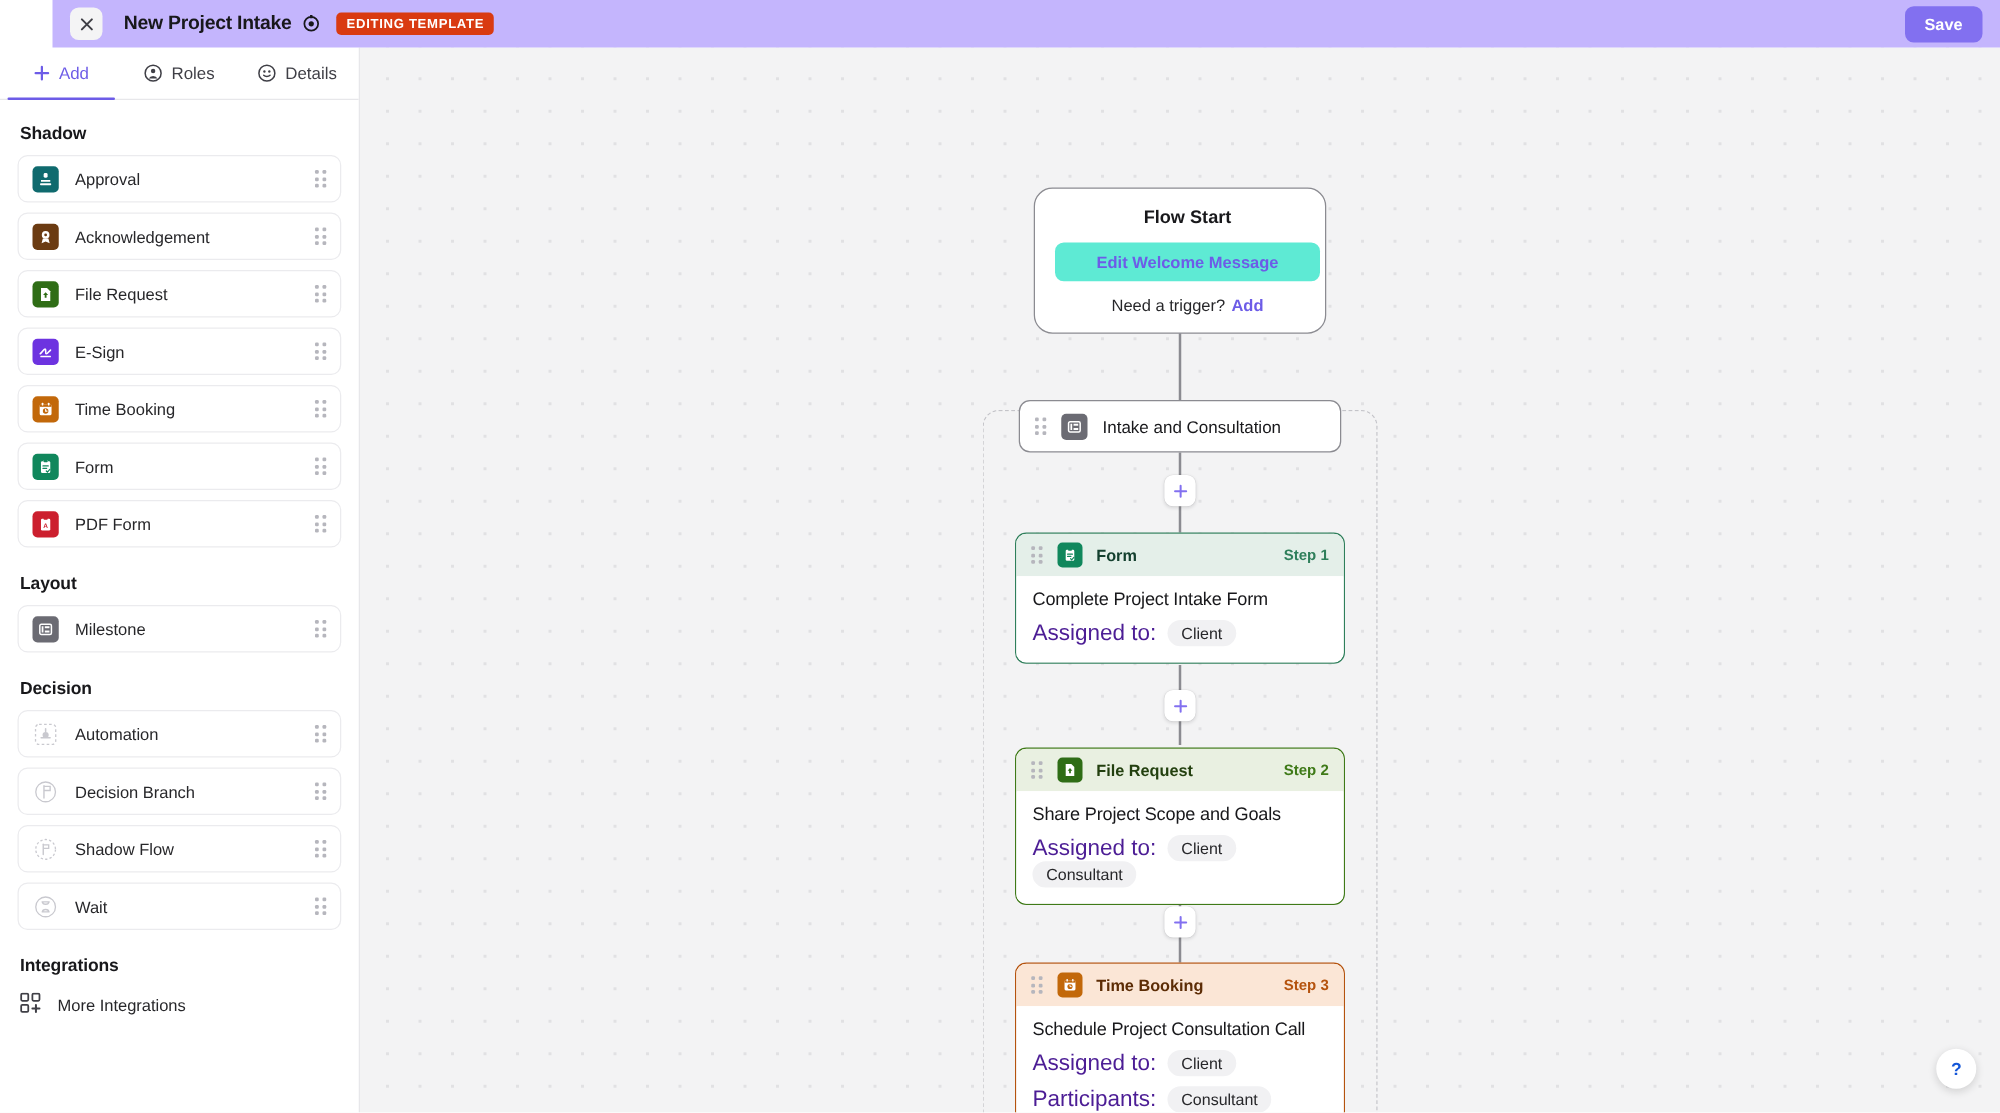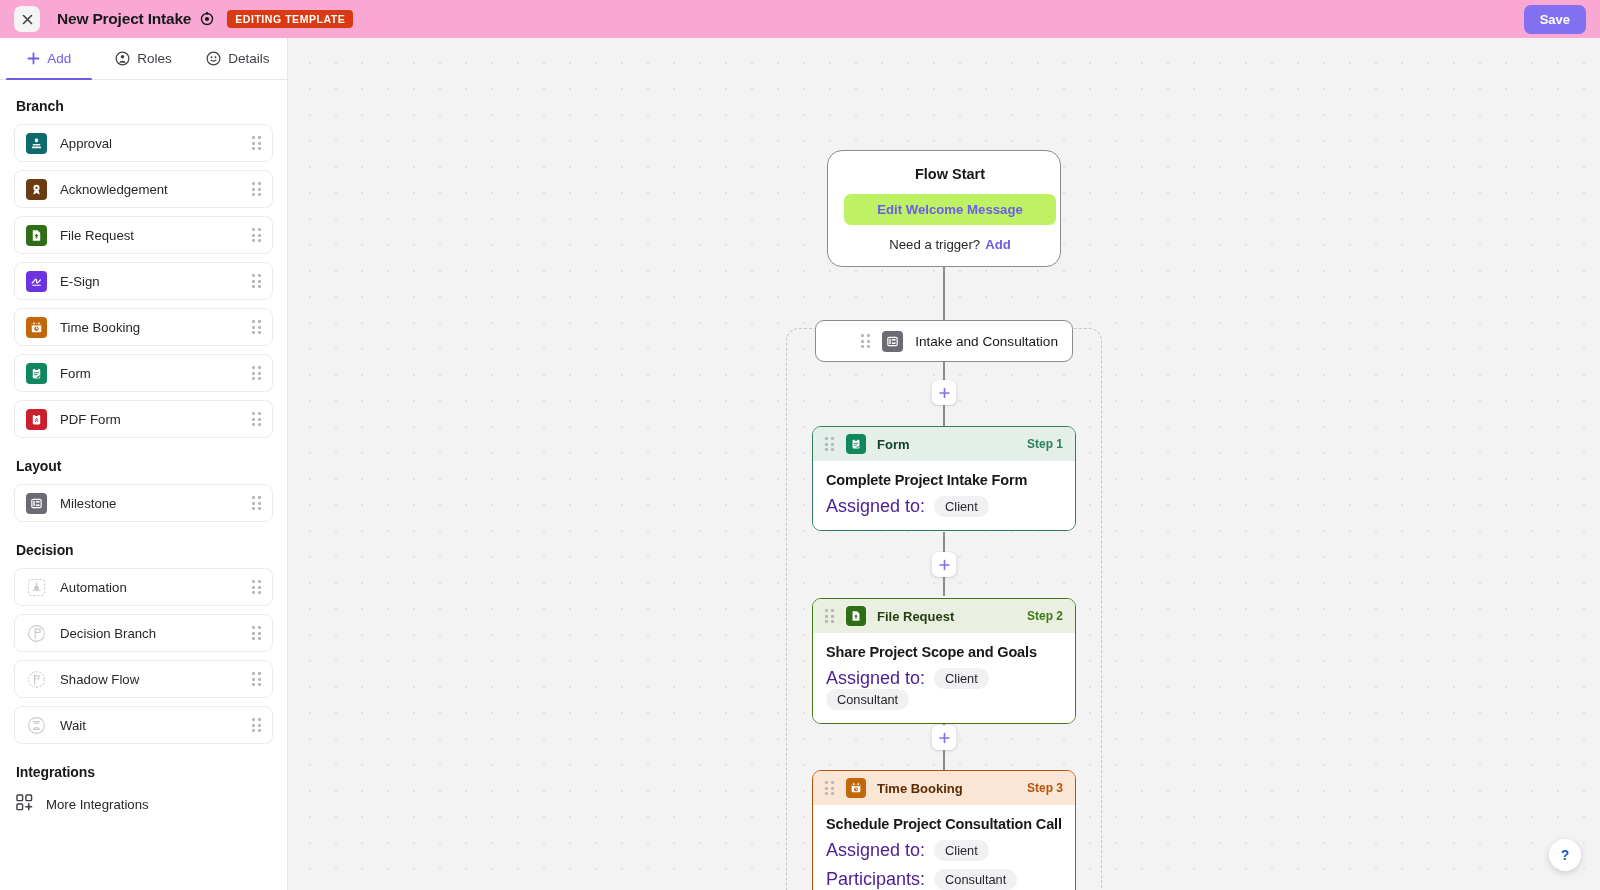--- a/index.html
+++ b/index.html
@@ -6,23 +6,23 @@
   html, body {
     width: 1600px; height: 890px;
     font-family: "Liberation Sans", sans-serif;
     background: #ffffff; overflow: hidden;
     -webkit-font-smoothing: antialiased;
   }
   .app { width: 1600px; height: 890px; display: flex; flex-direction: column; position: relative; }
 
   
   .topbar {
-    height: 38px; min-height: 38px; background: #f9a8d4;
+    height: 38px; min-height: 38px; background: #c4b5fd;
     display: flex; align-items: center; padding: 0 14px;
-    position: relative; z-index: 30;
+    position: relative; z-index: 30; margin-left: 42px;
   }
   .close-btn {
     width: 26px; height: 26px; border-radius: 7px; background: #f4f4f5;
     display: flex; align-items: center; justify-content: center;
     color: #3f3f46; font-size: 13px; cursor: pointer; border: none;
   }
   .doc-title {
     margin-left: 17px; font-size: 15.5px; font-weight: 700; color: #18181b;
     letter-spacing: -.2px;
   }
@@ -138,21 +138,21 @@
     position: absolute; left: 50%; transform: translateX(-50%);
     background: #fff; z-index: 4;
   }
   
   .flowstart {
     width: 234px; border: 1.5px solid #8b8b91; border-radius: 15px;
     padding: 15px 4px 14px 16px; text-align: center;
   }
   .flowstart h3 { font-size: 14.5px; font-weight: 700; color: #18181b; margin-bottom: 12px; }
   .welcome-btn {
-    display: block; width: 100%; background: #bef264; border: none;
+    display: block; width: 100%; background: #5eead4; border: none;
     border-radius: 7px; color: #6d5ce7; font-size: 13.2px; font-weight: 600;
     padding: 8px 0; cursor: pointer; font-family: inherit;
   }
   .trigger-row { margin-top: 12px; font-size: 13.2px; color: #27272a; }
   .trigger-row a { color: #6d5ce7; font-weight: 600; text-decoration: none; cursor: pointer; margin-left: 5px; }
 
   
   .dashgroup {
     position: absolute; left: 50%; transform: translateX(-50%);
     border: 1.5px dashed #c4c4c9; border-radius: 13px; z-index: 0;
@@ -170,21 +170,21 @@
     width: 264px; border-radius: 9px; overflow: hidden; border: 1.5px solid;
   }
   .card-head {
     height: 34px; display: flex; align-items: center; padding: 0 12px 0 12px;
   }
   .card-head .ico { width: 20px; height: 20px; border-radius: 4px; flex: 0 0 20px;
      display:flex; align-items:center; justify-content:center; margin-left: 11px; }
   .card-head .ttl { margin-left: 11px; font-size: 13px; font-weight: 700; }
   .card-head .step { margin-left: auto; font-size: 12px; font-weight: 600; text-align: right; }
   .card-body { background: #fff; padding: 11px 13px 13px 13px; }
-  .card-body h4 { font-size: 14.5px; font-weight: 700; color: #18181b; letter-spacing: -.15px; }
+  .card-body h4 { font-size: 14.5px; font-weight: 400; color: #18181b; letter-spacing: -.15px; }
   .meta { display: flex; align-items: center; margin-top: 8px; flex-wrap: wrap; }
   .meta-lbl { font-size: 18px; color: #4c1d95; margin-right: 9px; }
   .chip {
     background: #f1f1f3; border-radius: 11px; font-size: 12.8px; color: #27272a;
     padding: 3px 11px; margin-right: 8px;
   }
 
   
   .help-fab {
     position: absolute; right: 19px; bottom: 19px; width: 32px; height: 32px;
@@ -249,21 +249,21 @@
               <circle cx="10.1" cy="6.6" r="1" fill="#3f3f46"></circle>
               <path d="M5.3 9.8 a3.4 2.6 0 0 0 5.4 0" fill="none" stroke="#3f3f46" stroke-width="1.3" stroke-linecap="round"></path>
             </svg>
           </span>
           <span>Details</span>
         </button>
       </div>
 
       <div class="panel">
 
-        <div class="sec-title">Branch</div>
+        <div class="sec-title">Shadow</div>
 
         <div class="item">
           <span class="item-ico" style="background:#0f6a6e">
             <svg width="13" height="13" viewBox="0 0 14 14">
               <rect x="5.3" y="1.6" width="3.4" height="4" rx="1.2" fill="#fff"></rect>
               <path d="M3 7.6 h8 v1.5 H3 z" fill="#fff"></path>
               <rect x="2.2" y="10.3" width="9.6" height="1.8" rx=".6" fill="#fff"></rect>
             </svg>
           </span>
           <span class="item-label">Approval</span>
@@ -527,21 +527,21 @@
         <div class="connector" style="top:668px; height:64px;"></div>
 
         <div class="node flowstart" style="top:112px;">
           <h3>Flow Start</h3>
           <button class="welcome-btn">Edit Welcome Message</button>
           <div class="trigger-row">
             <span>Need a trigger?</span><a>Add</a>
           </div>
         </div>
 
-        <div class="node milestone" style="top:282px;justify-content:flex-end;">
+        <div class="node milestone" style="top:282px;">
           <span class="grip">
               <i></i>
               <i></i>
               <i></i>
               <i></i>
               <i></i>
               <i></i>
             </span>
           <span class="item-ico" style="background:#6b6b73; margin-left:11px;">
             <svg width="13" height="13" viewBox="0 0 14 14">

